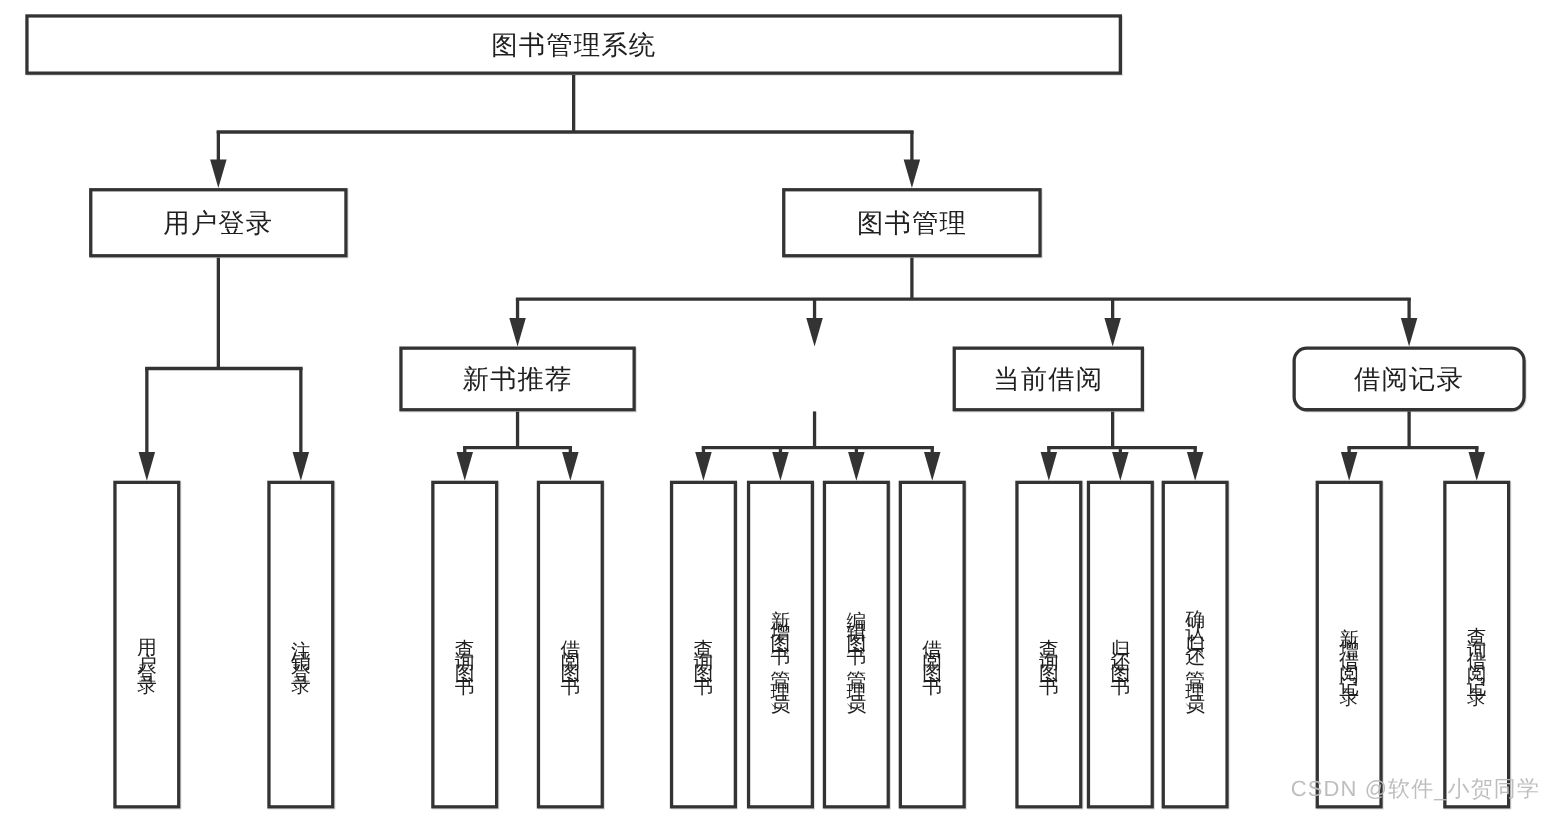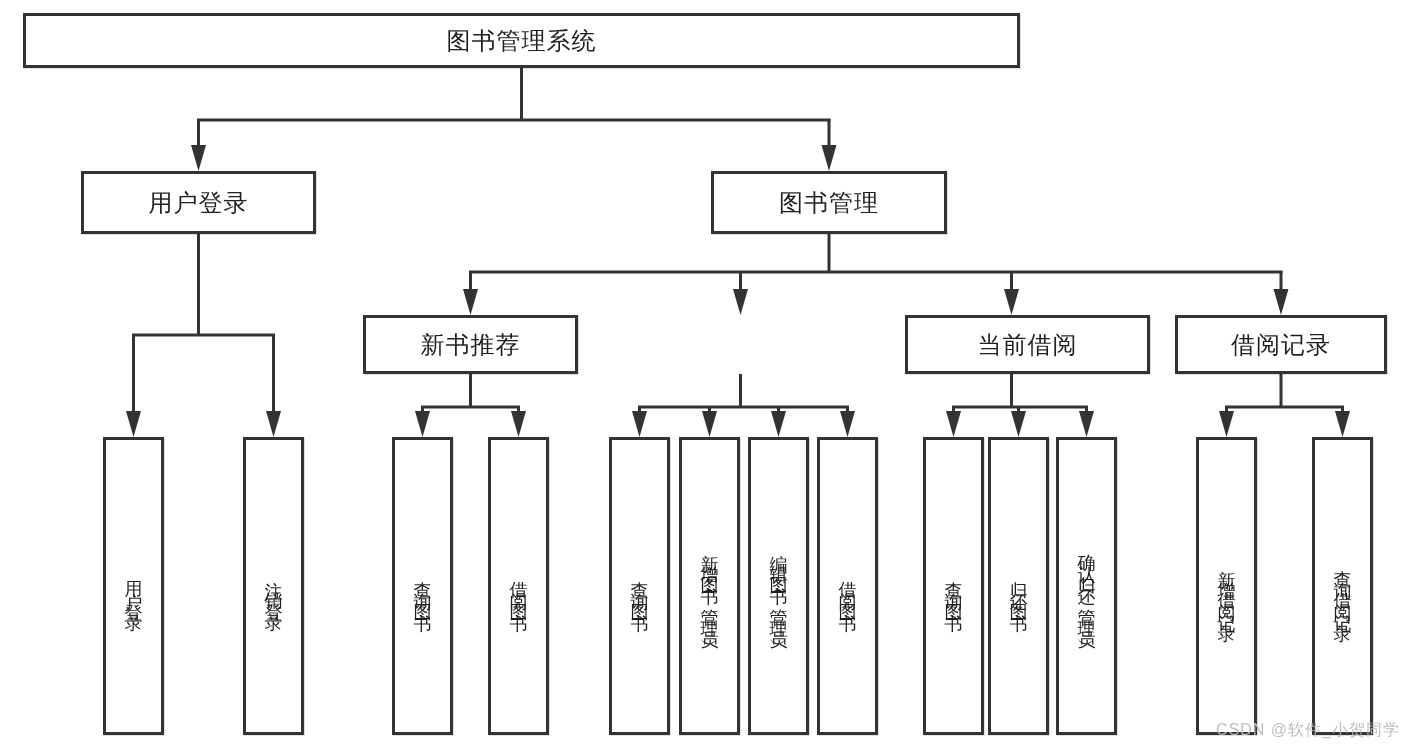--- a/index.html
+++ b/index.html
@@ -38,22 +38,22 @@
   .node.v {
     writing-mode: vertical-rl;
     font-size: 18px;
     letter-spacing: 11px;
     line-height: 1;
     padding-top: 6px;
   }
   .watermark {
     position: absolute;
     right: 5px;
-    bottom: 6px;
-    font-size: 16px;
+    bottom: 16px;
+    font-size: 20px;
     letter-spacing: 1px;
     color: rgba(187, 187, 187, 0.95);
     z-index: 10;
     white-space: nowrap;
   }
 </style>
 </head>
 <body>
 
 <div id="diagram" class="diagram">
@@ -117,20 +117,20 @@
     <div class="node v" style="left: 103px; top: 437px; width: 61px; height: 298px;">用户登录</div>
     <div class="node v" style="left: 243px; top: 437px; width: 61px; height: 298px;">注销登录</div>
     <div class="node h" style="left: 363px; top: 315px; width: 215px; height: 59px;">新书推荐</div>
     <div class="node h" style="left: 711px; top: 171px; width: 236px; height: 63px;">图书管理</div>
     <div class="node v" style="left: 392px; top: 437px; width: 61px; height: 298px;">查询图书</div>
     <div class="node v" style="left: 488px; top: 437px; width: 61px; height: 298px;">借阅图书</div>
     <div class="node v" style="left: 609px; top: 437px; width: 61px; height: 298px;">查询图书</div>
     <div class="node v" style="left: 679px; top: 437px; width: 61px; height: 298px;">新增图书（管理员）</div>
     <div class="node v" style="left: 748px; top: 437px; width: 61px; height: 298px;">编辑图书（管理员）</div>
     <div class="node v" style="left: 817px; top: 437px; width: 61px; height: 298px;">借阅图书</div>
-    <div class="node h" style="left: 905px; top: 315px; width: 245px; height: 59px;">当前借阅</div>
+    <div class="node h" style="left: 866px; top: 315px; width: 174px; height: 59px;">当前借阅</div>
     <div class="node v" style="left: 923px; top: 437px; width: 61px; height: 298px;">查询图书</div>
     <div class="node v" style="left: 988px; top: 437px; width: 61px; height: 298px;">归还图书</div>
     <div class="node v" style="left: 1056px; top: 437px; width: 61px; height: 298px;">确认归还（管理员）</div>
-    <div class="node h" style="left: 1175px; top: 315px; width: 212px; height: 59px;">借阅记录</div>
+    <div class="node h" style="left: 1175px; top: 315px; width: 212px; height: 59px; border-radius: 13px;">借阅记录</div>
     <div class="node v" style="left: 1196px; top: 437px; width: 61px; height: 298px;">新增借阅记录</div>
     <div class="node v" style="left: 1312px; top: 437px; width: 61px; height: 298px;">查询借阅记录</div>
   </div>
 
 </body></html>

